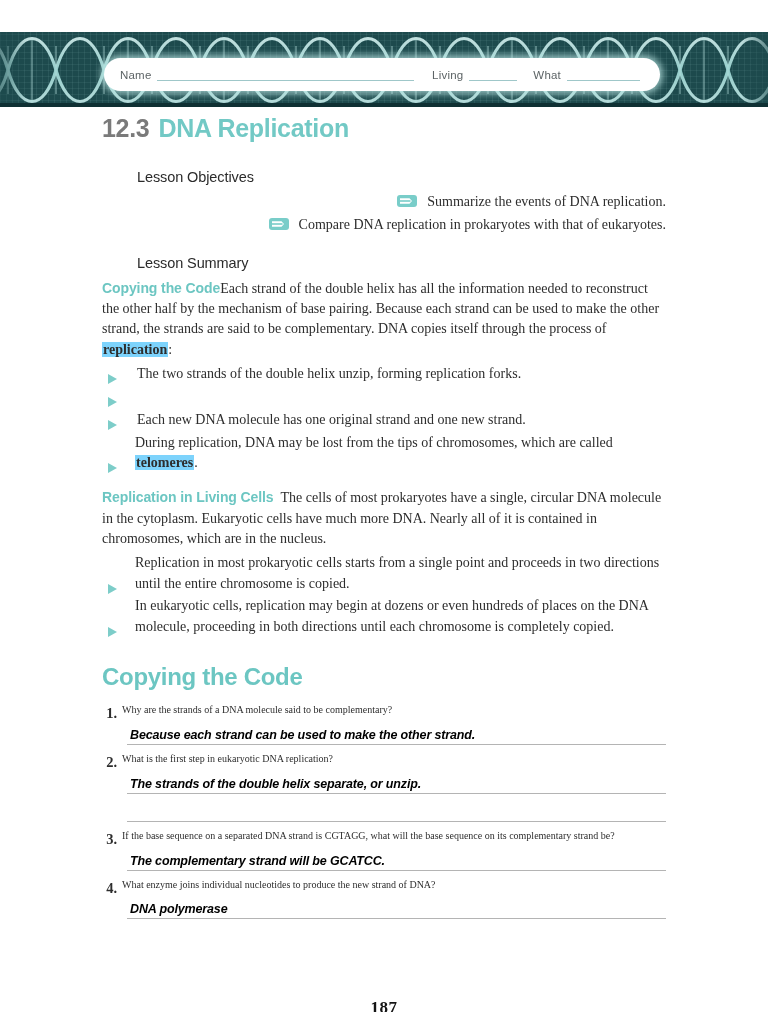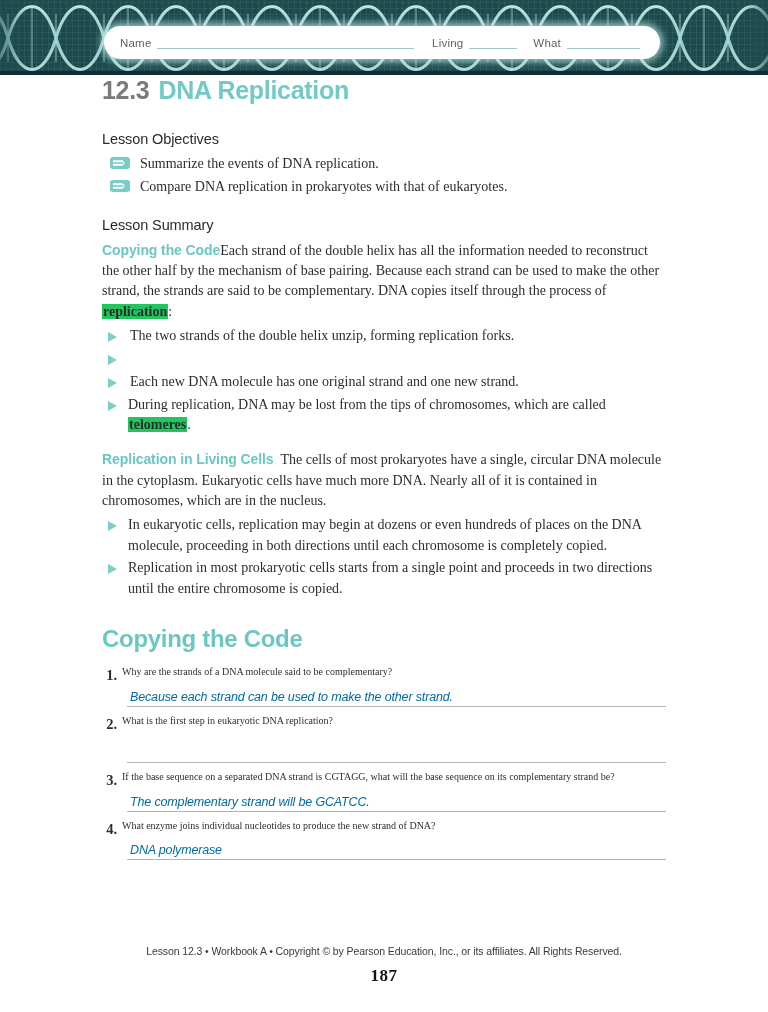--- a/index.html
+++ b/index.html
@@ -19,20 +19,21 @@
     background: #ffffff;
   }
 
   
   .banner {
     position: relative;
     width: 768px;
     height: 75px;
     background: #1d4a4d;
     overflow: hidden;
+    margin-top: 32px;
   }
   .banner-grid {
     position: absolute;
     inset: 0;
     background-image:
       repeating-linear-gradient(90deg, rgba(150,200,198,0.10) 0 1px, transparent 1px 6px),
       repeating-linear-gradient(0deg, rgba(150,200,198,0.09) 0 1px, transparent 1px 6px);
   }
   .banner-helix {
     position: absolute;
@@ -81,21 +82,21 @@
   .nb-rule.name-rule  { flex: 1 1 auto; }
   .nb-rule.class-rule { width: 48px; flex: 0 0 48px; }
   .nb-rule.date-rule  { width: 73px; flex: 0 0 73px; }
   .nb-label.class-lbl { margin-left: 14px; }
   .nb-label.date-lbl  { margin-left: 12px; }
 
   
   .content {
     position: absolute;
     left: 102px;
-    top: 60px;
+    top: 66px;
     width: 564px;
   }
 
   
   .lesson-title {
     font-family: "Liberation Sans", sans-serif;
     font-weight: bold;
     font-size: 25px;
     margin-top: 16px;
     letter-spacing: -0.3px;
@@ -104,29 +105,31 @@
   .lesson-name { color: #72c9c5; margin-left: 9px; }
 
   
   .sec-head {
     font-family: "Liberation Sans", sans-serif;
     font-size: 14.5px;
     color: #2b2b2b;
     margin-top: 26px;
     margin-bottom: 7px;
     letter-spacing: -0.1px;
+    margin-left: 35px;
   }
   .sec-head.summary { margin-top: 20px; }
 
   
   .objective {
     display: flex;
     align-items: flex-start;
     margin-bottom: 3px;
     padding-left: 8px;
+    justify-content: flex-end;
   }
   .obj-icon {
     flex: 0 0 auto;
     width: 20px; height: 12px;
     margin-top: 3px;
     margin-right: 10px;
     position: relative;
   }
   .obj-icon svg { display: block; }
   .obj-text {
@@ -148,31 +151,32 @@
   .para.subhead-para { margin-top: 2px; }
   .subhead {
     font-family: "Liberation Sans", sans-serif;
     font-weight: bold;
     font-size: 14px;
     color: #6cc6c2;
     letter-spacing: -0.1px;
   }
   .term {
     font-weight: bold;
-    background: #22c55e;
+    background: #7dd3fc;
     padding: 0 1px;
   }
 
   
   .blist { margin-top: 3px; }
   .bitem {
     display: flex;
-    align-items: flex-start;
+    align-items: flex-end;
     margin-bottom: 2.5px;
     padding-left: 6px;
+    gap: 7px;
   }
   .tri {
     flex: 0 0 auto;
     width: 9px; height: 10px;
     margin-top: 6px;
     margin-right: 11px;
   }
   .tri svg { display: block; }
   .bitem-text {
     font-family: "Liberation Serif", serif;
@@ -224,24 +228,24 @@
     margin-top: 2px;
     border-bottom: 1.4px solid #b4b4b4;
     height: 19px;
     position: relative;
   }
   .answer-line .ans {
     position: absolute;
     left: 3px;
     bottom: 2px;
     font-family: "Liberation Sans", sans-serif;
-    font-weight: normal;
+    font-weight: bold;
     font-style: italic;
     font-size: 12.5px;
-    color: #0369a1;
+    color: #000000;
     letter-spacing: -0.15px;
     white-space: nowrap;
   }
   .answer-line.blank { margin-top: 9px; }
 
   
   .footer {
     position: absolute;
     left: 0;
     right: 0;
@@ -400,49 +404,52 @@
 
     <p class="para gap-before-rep"><span class="subhead">Replication in Living Cells</span>&nbsp;&nbsp;<span>The cells of most prokaryotes have a single, circular DNA molecule in the cytoplasm. Eukaryotic cells have much more DNA. Nearly all of it is contained in chromosomes, which are in the nucleus.</span></p>
 
     <div class="blist">
       <div class="bitem">
         <span class="tri">
           <svg width="9" height="10" viewBox="0 0 9 10" aria-hidden="true">
               <path d="M0,0 L9,5 L0,10 Z" fill="#7dcdc9"></path>
             </svg>
         </span>
+        <span class="bitem-text">Replication in most prokaryotic cells starts from a single point and proceeds in two directions until the entire chromosome is copied.</span>
+      </div>
+      <div class="bitem">
+        <span class="tri">
+          <svg width="9" height="10" viewBox="0 0 9 10" aria-hidden="true">
+              <path d="M0,0 L9,5 L0,10 Z" fill="#7dcdc9"></path>
+            </svg>
+        </span>
         <span class="bitem-text">In eukaryotic cells, replication may begin at dozens or even hundreds of places on the DNA molecule, proceeding in both directions until each chromosome is completely copied.</span>
-      </div>
-      <div class="bitem">
-        <span class="tri">
-          <svg width="9" height="10" viewBox="0 0 9 10" aria-hidden="true">
-              <path d="M0,0 L9,5 L0,10 Z" fill="#7dcdc9"></path>
-            </svg>
-        </span>
-        <span class="bitem-text">Replication in most prokaryotic cells starts from a single point and proceeds in two directions until the entire chromosome is copied.</span>
       </div>
     </div>
 
     <div class="big-head">Copying the Code</div>
 
     <div class="qblock">
       <div class="qrow">
         <span class="qnum">1.</span>
         <span class="qtext">Why are the strands of a DNA molecule said to be complementary?</span>
       </div>
       <div class="answer-line">
         <span class="ans">Because each strand can be used to make the other strand.</span>
       </div>
     </div>
 
     <div class="qblock">
       <div class="qrow">
         <span class="qnum">2.</span>
         <span class="qtext">What is the first step in eukaryotic DNA replication?</span>
       </div>
+      <div class="answer-line">
+        <span class="ans">The strands of the double helix separate, or unzip.</span>
+      </div>
       <div class="answer-line blank"></div>
     </div>
 
     <div class="qblock">
       <div class="qrow">
         <span class="qnum">3.</span>
         <span class="qtext">If the base sequence on a separated DNA strand is CGTAGG, what will the base sequence on its complementary strand be?</span>
       </div>
       <div class="answer-line">
         <span class="ans">The complementary strand will be GCATCC.</span>
@@ -455,17 +462,16 @@
         <span class="qtext">What enzyme joins individual nucleotides to produce the new strand of DNA?</span>
       </div>
       <div class="answer-line">
         <span class="ans">DNA polymerase</span>
       </div>
     </div>
 
   </div>
 
   <div class="footer">
-    <div class="footer-line">Lesson 12.3 • Workbook A • Copyright © by Pearson Education, Inc., or its affiliates. All Rights Reserved.</div>
     <div class="footer-page">187</div>
   </div>
 
 </div>
 
 </body></html>

